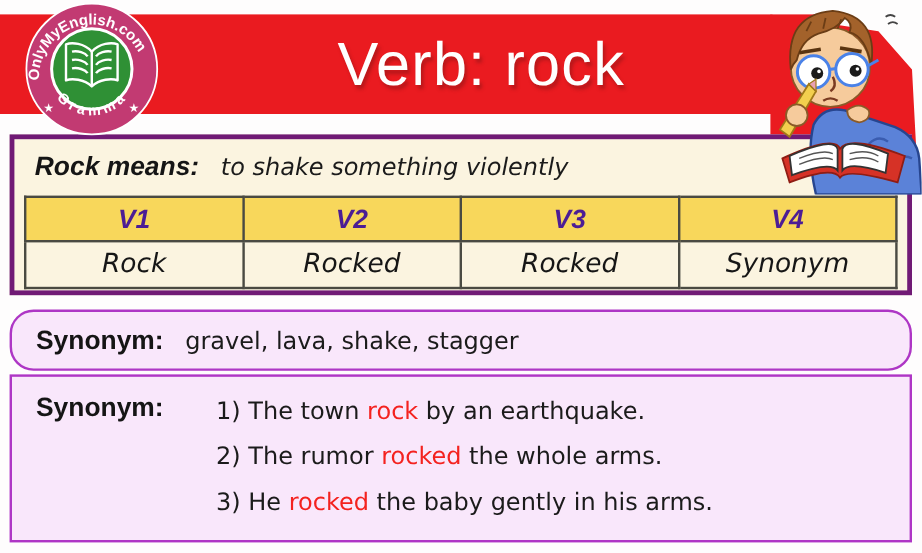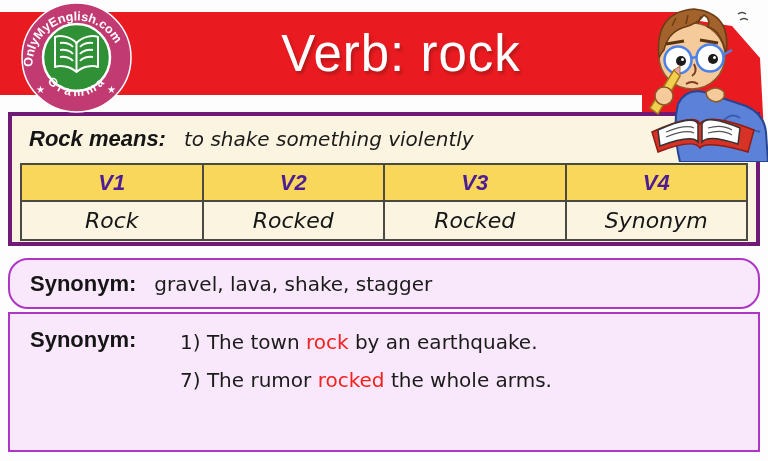--- a/index.html
+++ b/index.html
@@ -188,17 +188,18 @@
 
   <div class="pink-card synonym-card">
     <span class="section-label">Synonym:</span>
     <span class="synonym-text">gravel, lava, shake, stagger</span>
   </div>
 
   <div class="pink-card examples-card">
     <span class="section-label">Synonym:</span>
     <div class="examples-list">
       <div class="example-line"><span>1) The town </span><span class="hl">rock</span><span> by an earthquake.</span></div>
-      <div class="example-line"><span>7) The rumor </span><span class="hl">rocked</span><span> the whole arms.</span></div>
+      <div class="example-line"><span>2) The rumor </span><span class="hl">rocked</span><span> the whole arms.</span></div>
+      <div class="example-line"><span>3) He </span><span class="hl">rocked</span><span> the baby gently in his arms.</span></div>
     </div>
   </div>
 
 </div>
 
 </body></html>

